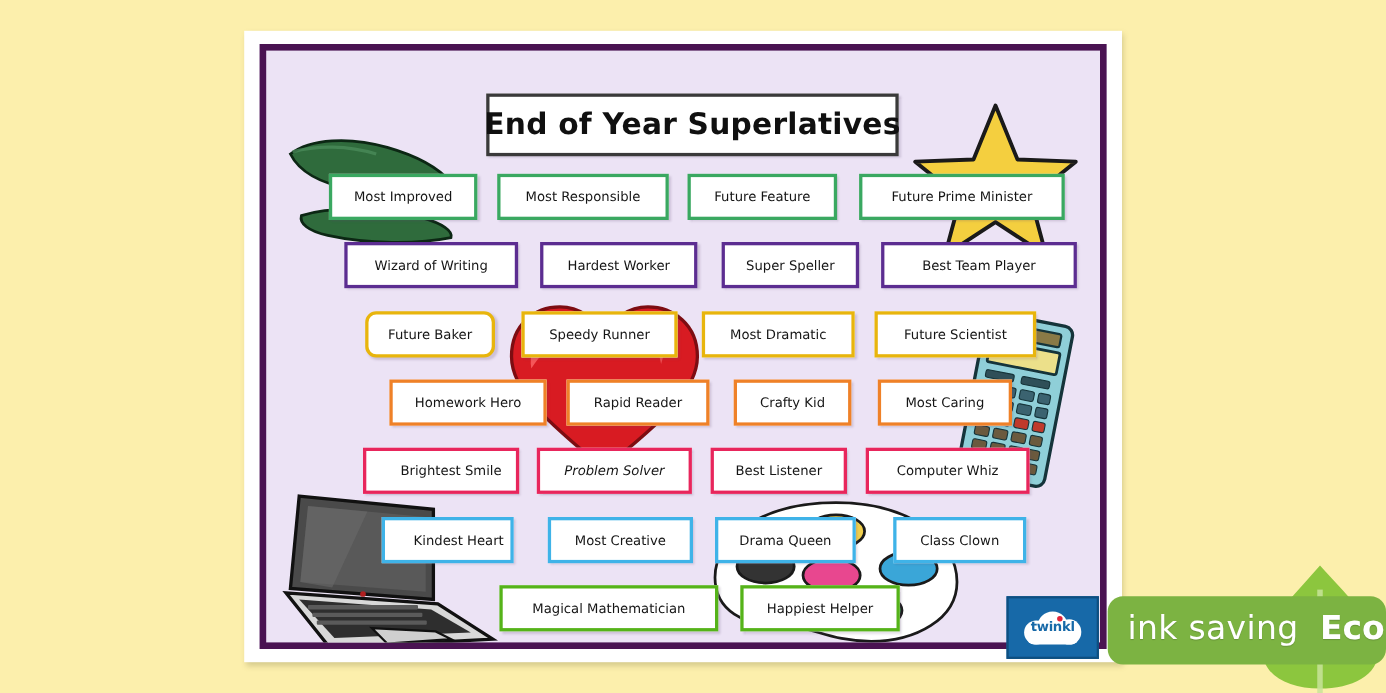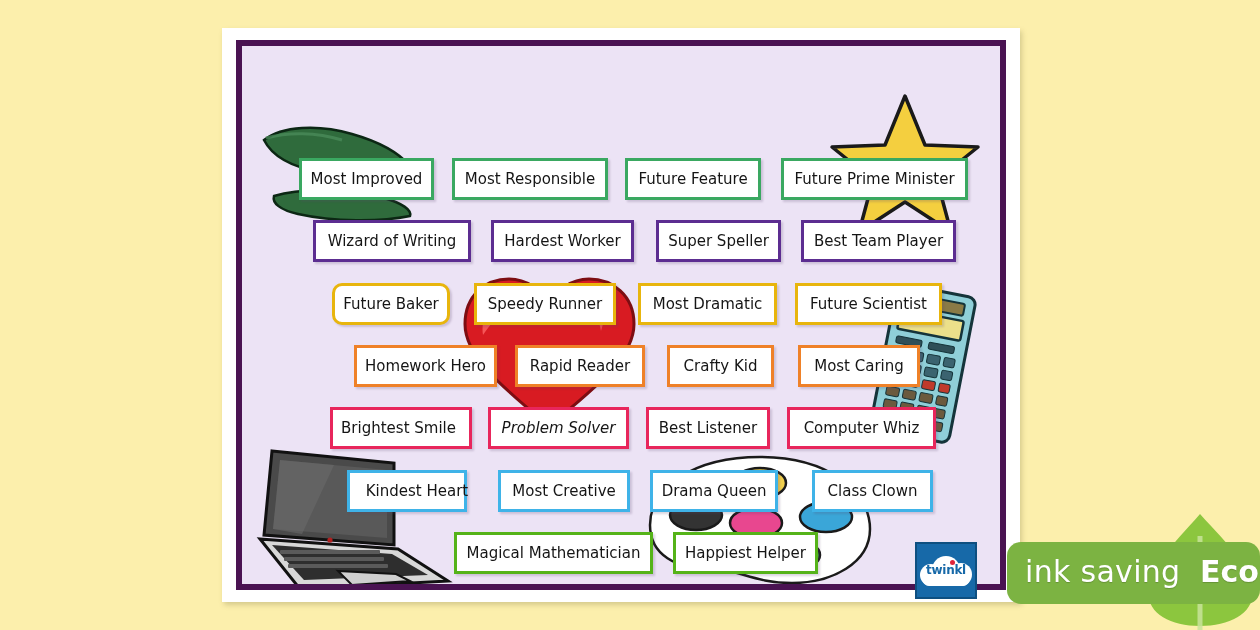--- a/index.html
+++ b/index.html
@@ -45,21 +45,21 @@
     position:absolute;height:42px;
     background:#ffffff;
     border:3px solid #000;
     box-sizing:border-box;
     display:flex;align-items:center;justify-content:center;
     z-index:5;
     box-shadow:2px 2px 2px rgba(90,70,110,.22);
   }
   .chip span{
     font-family:"DejaVu Sans", sans-serif;
-    font-size:15px;color:#151515;white-space:nowrap;
+    font-size:12px;color:#151515;white-space:nowrap;
     padding:0 13px;
   }
 
   
   .deco{position:absolute;z-index:2;}
 
   
   .star{left:586px;top:44px;width:155px;height:150px;}
 
   
@@ -90,21 +90,21 @@
     font-size:30px;color:#ffffff;letter-spacing:.3px;
     text-shadow:0 1px 1px rgba(0,0,0,.18);
   }
   .eco-text2{
     position:absolute;left:285px;top:22px;
     font-family:"DejaVu Sans", sans-serif;
     font-weight:bold;font-size:30px;color:#ffffff;
     text-shadow:0 1px 1px rgba(0,0,0,.18);
   }
   .twinkl-logo{
-    position:absolute;left:0px;top:10px;width:62px;height:57px;
+    position:absolute;left:0px;top:10px;width:84px;height:57px;
     background:#1769a8;border:2px solid #0e4f80;box-sizing:border-box;
     display:flex;align-items:center;justify-content:center;
   }
   .cloud{position:relative;width:52px;height:34px;}
   .cloud .c{position:absolute;background:#fff;border-radius:50%;}
   .cloud .c1{left:0;top:10px;width:22px;height:22px;}
   .cloud .c2{left:12px;top:2px;width:28px;height:28px;}
   .cloud .c3{left:30px;top:9px;width:22px;height:23px;}
   .cloud .cbar{left:2px;top:17px;width:48px;height:15px;border-radius:8px;}
   .cloud-txt{
@@ -198,20 +198,23 @@
 
         <svg class="deco palette" viewBox="0 0 235 140">
           <path d="M118 6 C186 6 228 40 228 78 C228 112 190 132 150 132 C112 132 96 118 70 118 C34 118 8 104 8 74 C8 36 52 6 118 6 Z" fill="#ffffff" stroke="#1a1a1a" stroke-width="2.5"></path>
           <ellipse cx="118" cy="32" rx="26" ry="15" fill="#f0cf4d" stroke="#1a1a1a" stroke-width="2.5"></ellipse>
           <ellipse cx="54" cy="64" rx="26" ry="15" fill="#333333" stroke="#1a1a1a" stroke-width="2.5"></ellipse>
           <ellipse cx="114" cy="72" rx="26" ry="15" fill="#e8478f" stroke="#1a1a1a" stroke-width="2.5"></ellipse>
           <ellipse cx="184" cy="66" rx="26" ry="15" fill="#3aa6d8" stroke="#1a1a1a" stroke-width="2.5"></ellipse>
           <ellipse cx="152" cy="104" rx="26" ry="15" fill="#33a84a" stroke="#1a1a1a" stroke-width="2.5"></ellipse>
         </svg>
 
+        <div class="title-box">
+          <span class="title-text">End of Year Superlatives</span>
+        </div>
 
         <div id="chip-layer">
             <div class="chip" style="left: 57px; top: 112px; width: 135px; border-color: rgb(58, 168, 97);">
               <span>Most Improved</span>
             </div>
             <div class="chip" style="left: 210px; top: 112px; width: 156px; border-color: rgb(58, 168, 97);">
               <span>Most Responsible</span>
             </div>
             <div class="chip" style="left: 383px; top: 112px; width: 136px; border-color: rgb(58, 168, 97);">
               <span>Future Feature</span>
@@ -221,21 +224,21 @@
             </div>
             <div class="chip" style="left: 71px; top: 174px; width: 158px; border-color: rgb(92, 45, 145);">
               <span>Wizard of Writing</span>
             </div>
             <div class="chip" style="left: 249px; top: 174px; width: 143px; border-color: rgb(92, 45, 145);">
               <span>Hardest Worker</span>
             </div>
             <div class="chip" style="left: 414px; top: 174px; width: 125px; border-color: rgb(92, 45, 145);">
               <span>Super Speller</span>
             </div>
-            <div class="chip" style="left: 559px; top: 174px; width: 155px; border-color: rgb(92, 45, 145); text-align: right;">
+            <div class="chip" style="left: 559px; top: 174px; width: 178px; border-color: rgb(92, 45, 145); text-align: right;">
               <span>Best Team Player</span>
             </div>
             <div class="chip" style="left: 90px; top: 237px; width: 118px; border-color: rgb(232, 181, 13); border-radius: 10px;">
               <span>Future Baker</span>
             </div>
             <div class="chip" style="left: 232px; top: 237px; width: 142px; border-color: rgb(232, 181, 13);">
               <span>Speedy Runner</span>
             </div>
             <div class="chip" style="left: 396px; top: 237px; width: 139px; border-color: rgb(232, 181, 13);">
               <span>Most Dramatic</span>

